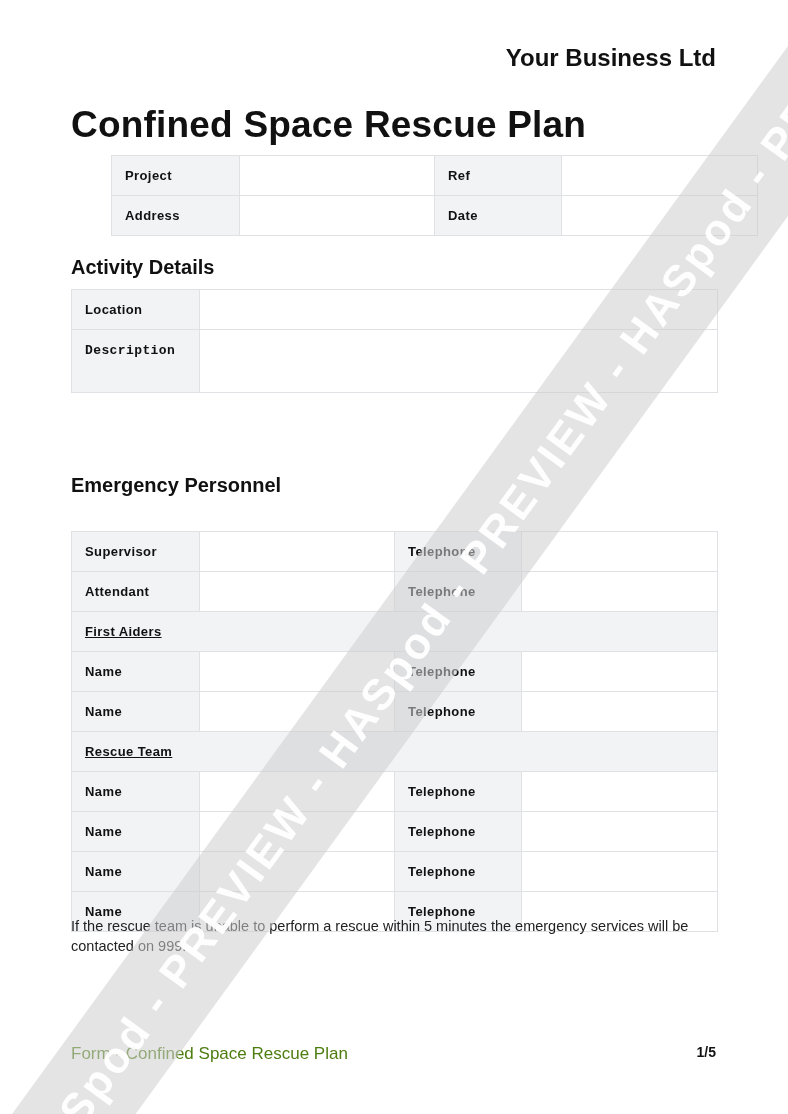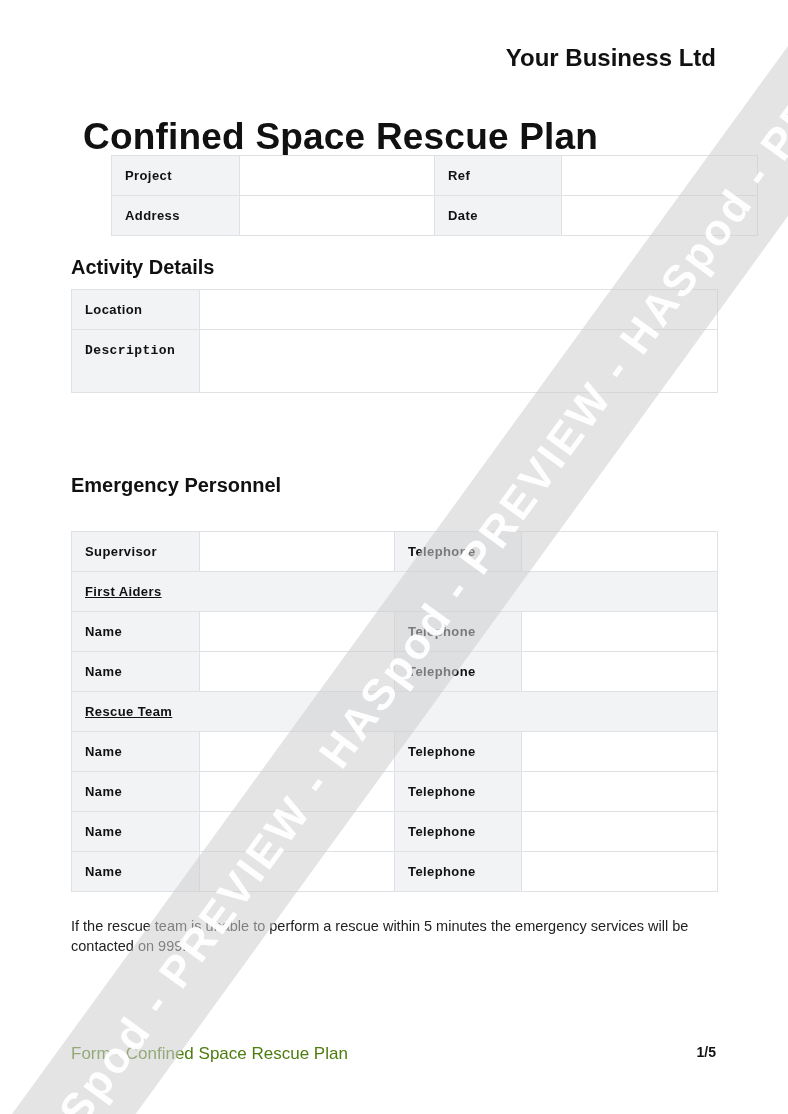--- a/index.html
+++ b/index.html
@@ -6,21 +6,21 @@
   body {
     width: 788px; height: 1114px; position: relative; overflow: hidden;
     background: #ffffff; color: #111;
     font-family: "Liberation Sans", sans-serif;
   }
   .company {
     position: absolute; top: 44px; right: 72px;
     font-size: 24px; font-weight: bold; color: #111;
   }
   .title {
-    position: absolute; top: 104px; left: 71px; margin: 12px;
+    position: absolute; top: 104px; left: 71px; margin: 0;
     font-size: 37px; font-weight: bold; letter-spacing: 0.2px; color: #111;
   }
   h2 {
     position: absolute; left: 71px; margin: 0;
     font-size: 20px; font-weight: bold; color: #111;
   }
   table {
     position: absolute; left: 71px; width: 646px;
     border-collapse: collapse; table-layout: fixed;
   }
@@ -105,20 +105,26 @@
       <col style="width:196px">
     </colgroup>
   <tbody>
       <tr>
     <td class="lbl">Supervisor</td>
     <td class="val"></td>
     <td class="lbl">Telephone</td>
     <td class="val"></td>
   </tr>
   <tr>
+    <td class="lbl">Attendant</td>
+    <td class="val"></td>
+    <td class="lbl">Telephone</td>
+    <td class="val"></td>
+  </tr>
+  <tr>
     <td class="sub" colspan="4">First Aiders</td>
   </tr>
   <tr>
     <td class="lbl">Name</td>
     <td class="val"></td>
     <td class="lbl">Telephone</td>
     <td class="val"></td>
   </tr>
   <tr>
     <td class="lbl">Name</td>

